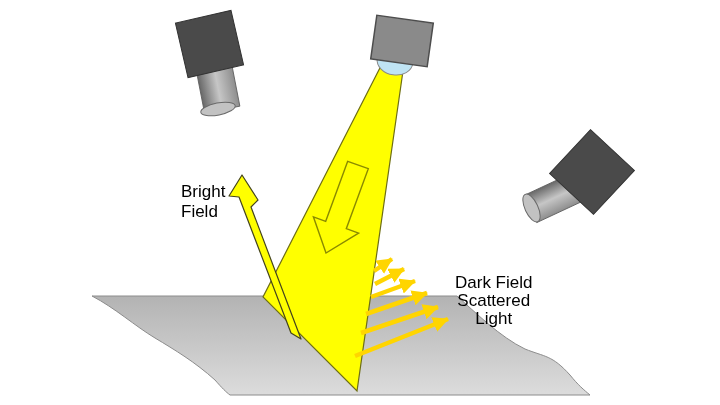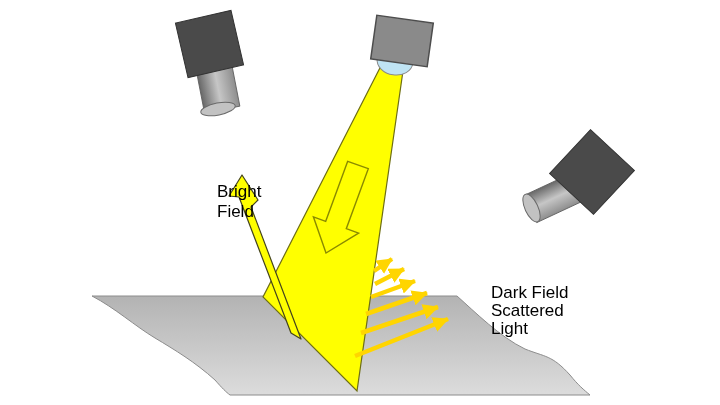--- a/index.html
+++ b/index.html
@@ -25,24 +25,24 @@
   .scatter{stroke:var(--scatter_gold);stroke-width:4.5;fill:none;}
   .scatter-head{fill:var(--scatter_gold);}
   .cam-body{fill:var(--camera_body_gray);stroke:var(--camera_edge);stroke-width:1;}
   .cam-barrel-v{fill:url(#cylV);stroke:#5a5a5a;stroke-width:0.8;}
   .cam-barrel-h{fill:url(#cylH);stroke:#5a5a5a;stroke-width:0.8;}
   .cam-cap{fill:#c2c2c2;stroke:#6a6a6a;stroke-width:1;}
   .lamp-body{fill:var(--lamp_body_gray);stroke:var(--lamp_edge);stroke-width:1.5;}
   .lens{fill:var(--lens_blue);stroke:var(--lens_edge);stroke-width:1;}
   .diagram-label{
     position:absolute;color:var(--label_text);font-size:17px;
-    white-space:pre-line;user-select:none;margin-left:36px;
+    white-space:pre-line;user-select:none;
   }
   #bright-field-label{left:181px;top:182px;line-height:20px;}
-  #dark-field-label{left:455px;top:284px;line-height:18px;}
+  #dark-field-label{left:455px;top:274px;line-height:18px;text-align:center;}
 </style>
 </head>
 <body>
 
 <svg id="scene" width="720" height="405" viewBox="0 0 720 405">
   <defs>
     <linearGradient id="gradSurface" x1="0" y1="0" x2="0" y2="1">
       <stop offset="0" stop-color="#b3b3b3"></stop>
       <stop offset="0.75" stop-color="#d2d2d2"></stop>
       <stop offset="1" stop-color="#dcdcdc"></stop>

